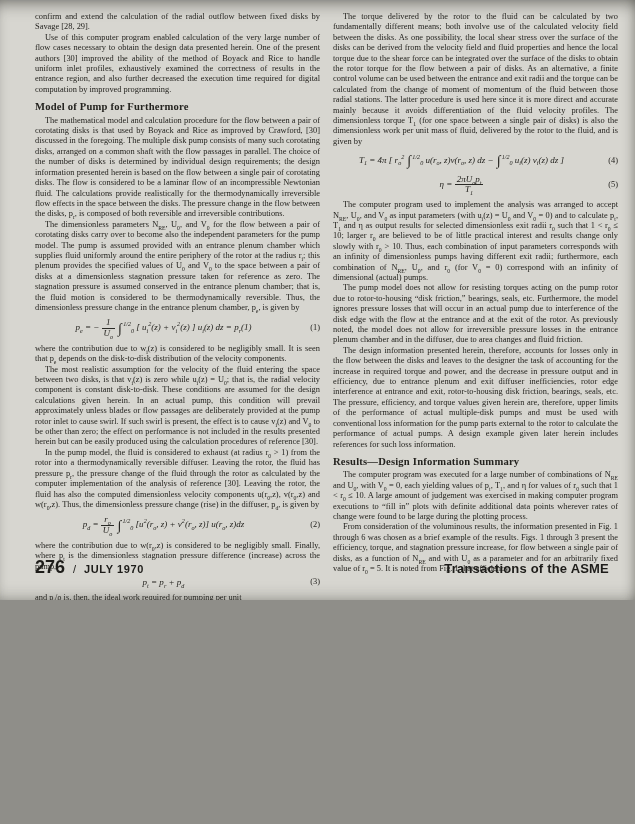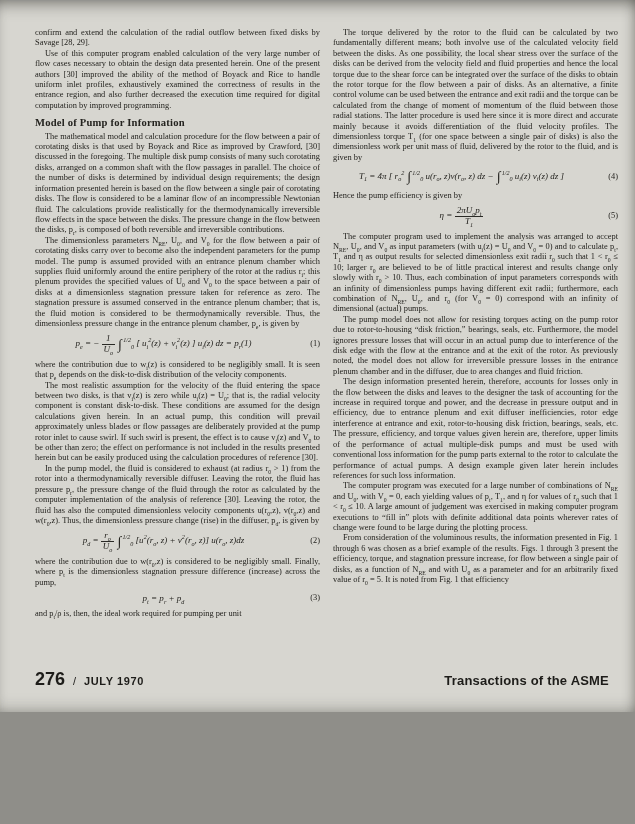--- a/index.html
+++ b/index.html
@@ -1,18 +1,18 @@
 <!DOCTYPE html>
 <html><head>
 <meta charset="utf-8">
 <style>
   html,body{margin:0;padding:0;background:#8f8e89;}
   .page{
-    width:635px;height:712px;background:#d7d6d0;position:relative;box-sizing:border-box;
-    padding:28px 24px 0 35px;color:#24231f;
+    width:635px;height:600px;background:#d7d6d0;position:relative;box-sizing:border-box;
+    padding:12px 24px 0 35px;color:#24231f;
     font-family:"Liberation Serif",serif;
     box-shadow:inset 0 12px 16px -9px rgba(35,35,30,.55),
                inset -9px 0 12px -7px rgba(35,35,30,.28),
                inset 0 -12px 16px -11px rgba(35,35,30,.35);
     overflow:hidden;
   }
   .columns{display:flex;gap:13px;}
   .col{flex:0 0 285px;width:285px;text-align:justify;font-size:8.4px;line-height:10.4px;}
   .para{margin:0;text-indent:10px;}
   .para.noind{text-indent:0;}
@@ -38,21 +38,21 @@
 </style>
 </head>
 <body>
 
 <div class="page">
   <div class="columns">
 
     <div class="col">
       <p class="para noind">confirm and extend the calculation of the radial outflow between fixed disks by Savage [28, 29].</p>
       <p class="para">Use of this computer program enabled calculation of the very large number of flow cases necessary to obtain the design data presented herein. One of the present authors [30] improved the ability of the method of Boyack and Rice to handle uniform inlet profiles, exhaustively examined the correctness of results in the entrance region, and also further decreased the execution time required for digital computation by improved programming.</p>
-      <h2 class="heading">Model of Pump for Information</h2>
+      <h2 class="heading">Model of Pump for Furthermore</h2>
       <p class="para">The mathematical model and calculation procedure for the flow between a pair of corotating disks is that used by Boyack and Rice as improved by Crawford, [30] discussed in the foregoing. The multiple disk pump consists of many such corotating disks, arranged on a common shaft with the flow passages in parallel. The choice of the number of disks is determined by individual design requirements; the design information presented herein is based on the flow between a single pair of corotating disks. The flow is considered to be a laminar flow of an incompressible Newtonian fluid. The calculations provide realistically for the thermodynamically irreversible flow effects in the space between the disks. The pressure change in the flow between the disks, p<sub>r</sub>, is composed of both reversible and irreversible contributions.</p>
       <p class="para">The dimensionless parameters N<sub>RE</sub>, U<sub>0</sub>, and V<sub>0</sub> for the flow between a pair of corotating disks carry over to become also the independent parameters for the pump model. The pump is assumed provided with an entrance plenum chamber which supplies fluid uniformly around the entire periphery of the rotor at the radius r<sub>i</sub>; this plenum provides the specified values of U<sub>0</sub> and V<sub>0</sub> to the space between a pair of disks at a dimensionless stagnation pressure taken for reference as zero. The stagnation pressure is assumed conserved in the entrance plenum chamber; that is, the fluid motion is considered to be thermodynamically reversible. Thus, the dimensionless pressure change in the entrance plenum chamber, p<sub>e</sub>, is given by</p>
       <div class="eq">
         <span class="eq-body">p<sub>e</sub> = − <span class="frac"><span class="fn">1</span><span class="fd">U<sub>o</sub></span></span> <span class="int">∫</span><sup>1/2</sup><sub>0</sub> [ u<sub>i</sub><sup>2</sup>(z) + v<sub>i</sub><sup>2</sup>(z) ] u<sub>i</sub>(z) dz = p<sub>r</sub>(1)</span>
         <span class="eq-num">(1)</span>
       </div>
       <p class="para noind">where the contribution due to w<sub>i</sub>(z) is considered to be negligibly small. It is seen that p<sub>e</sub> depends on the disk-to-disk distribution of the velocity components.</p>
       <p class="para">The most realistic assumption for the velocity of the fluid entering the space between two disks, is that v<sub>i</sub>(z) is zero while u<sub>i</sub>(z) = U<sub>0</sub>; that is, the radial velocity component is constant disk-to-disk. These conditions are assumed for the design calculations given herein. In an actual pump, this condition will prevail approximately unless blades or flow passages are deliberately provided at the pump rotor inlet to cause swirl. If such swirl is present, the effect is to cause v<sub>i</sub>(z) and V<sub>0</sub> to be other than zero; the effect on performance is not included in the results presented herein but can be easily produced using the calculation procedures of reference [30].</p>
       <p class="para">In the pump model, the fluid is considered to exhaust (at radius r<sub>0</sub> &gt; 1) from the rotor into a thermodynamically reversible diffuser. Leaving the rotor, the fluid has pressure p<sub>r</sub>, the pressure change of the fluid through the rotor as calculated by the computer implementation of the analysis of reference [30]. Leaving the rotor, the fluid has also the computed dimensionless velocity components u(r<sub>0</sub>,z), v(r<sub>0</sub>,z) and w(r<sub>0</sub>,z). Thus, the dimensionless pressure change (rise) in the diffuser, p<sub>d</sub>, is given by</p>
       <div class="eq">
@@ -66,28 +66,28 @@
       </div>
       <p class="para noind">and p<sub>t</sub>/ρ is, then, the ideal work required for pumping per unit</p>
     </div>
 
     <div class="col">
       <p class="para">The torque delivered by the rotor to the fluid can be calculated by two fundamentally different means; both involve use of the calculated velocity field between the disks. As one possibility, the local shear stress over the surface of the disks can be derived from the velocity field and fluid properties and hence the local torque due to the shear force can be integrated over the surface of the disks to obtain the rotor torque for the flow between a pair of disks. As an alternative, a finite control volume can be used between the entrance and exit radii and the torque can be calculated from the change of moment of momentum of the fluid between those radial stations. The latter procedure is used here since it is more direct and accurate mainly because it avoids differentiation of the fluid velocity profiles. The dimensionless torque T<sub>1</sub> (for one space between a single pair of disks) is also the dimensionless work per unit mass of fluid, delivered by the rotor to the fluid, and is given by</p>
       <div class="eq">
         <span class="eq-body">T<sub>1</sub> = 4π [ r<sub>o</sub><sup>2</sup> <span class="int">∫</span><sup>1/2</sup><sub>0</sub> u(r<sub>o</sub>, z)v(r<sub>o</sub>, z) dz − <span class="int">∫</span><sup>1/2</sup><sub>0</sub> u<sub>i</sub>(z) v<sub>i</sub>(z) dz ]</span>
         <span class="eq-num">(4)</span>
       </div>
-      <p class="para noind">Hence the pump efficiency is given by</p>
       <div class="eq">
         <span class="eq-body">η = <span class="frac"><span class="fn">2πU<sub>o</sub>p<sub>t</sub></span><span class="fd">T<sub>1</sub></span></span></span>
         <span class="eq-num">(5)</span>
       </div>
       <p class="para">The computer program used to implement the analysis was arranged to accept N<sub>RE</sub>, U<sub>0</sub>, and V<sub>0</sub> as input parameters (with u<sub>i</sub>(z) = U<sub>0</sub> and V<sub>0</sub> = 0) and to calculate p<sub>t</sub>, T<sub>1</sub> and η as output results for selected dimensionless exit radii r<sub>0</sub> such that 1 &lt; r<sub>0</sub> ≤ 10; larger r<sub>0</sub> are believed to be of little practical interest and results change only slowly with r<sub>0</sub> &gt; 10. Thus, each combination of input parameters corresponds with an infinity of dimensionless pumps having different exit radii; furthermore, each combination of N<sub>RE</sub>, U<sub>0</sub>, and r<sub>0</sub> (for V<sub>0</sub> = 0) correspond with an infinity of dimensional (actual) pumps.</p>
       <p class="para">The pump model does not allow for resisting torques acting on the pump rotor due to rotor-to-housing “disk friction,” bearings, seals, etc. Furthermore, the model ignores pressure losses that will occur in an actual pump due to interference of the disk edge with the flow at the entrance and at the exit of the rotor. As previously noted, the model does not allow for irreversible pressure losses in the entrance plenum chamber and in the diffuser, due to area changes and fluid friction.</p>
       <p class="para">The design information presented herein, therefore, accounts for losses only in the flow between the disks and leaves to the designer the task of accounting for the increase in required torque and power, and the decrease in pressure output and in efficiency, due to entrance plenum and exit diffuser inefficiencies, rotor edge interference at entrance and exit, rotor-to-housing disk friction, bearings, seals, etc. The pressure, efficiency, and torque values given herein are, therefore, upper limits of the performance of actual multiple-disk pumps and must be used with conventional loss information for the pump parts external to the rotor to calculate the performance of actual pumps. A design example given later herein includes references for such loss information.</p>
+      <h2 class="heading">Results—Design Information Summary</h2>
       <p class="para">The computer program was executed for a large number of combinations of N<sub>RE</sub> and U<sub>0</sub>, with V<sub>0</sub> = 0, each yielding values of p<sub>t</sub>, T<sub>1</sub>, and η for values of r<sub>0</sub> such that 1 &lt; r<sub>0</sub> ≤ 10. A large amount of judgement was exercised in making computer program executions to “fill in” plots with definite additional data points wherever rates of change were found to be large during the plotting process.</p>
       <p class="para">From consideration of the voluminous results, the information presented in Fig. 1 through 6 was chosen as a brief example of the results. Figs. 1 through 3 present the efficiency, torque, and stagnation pressure increase, for flow between a single pair of disks, as a function of N<sub>RE</sub> and with U<sub>0</sub> as a parameter and for an arbitrarily fixed value of r<sub>0</sub> = 5. It is noted from Fig. 1 that efficiency</p>
     </div>
 
   </div>
 
   <div class="footer">
     <div class="footer-left">
       <span class="pgnum">276</span>
       <span class="pgsep">/</span>

